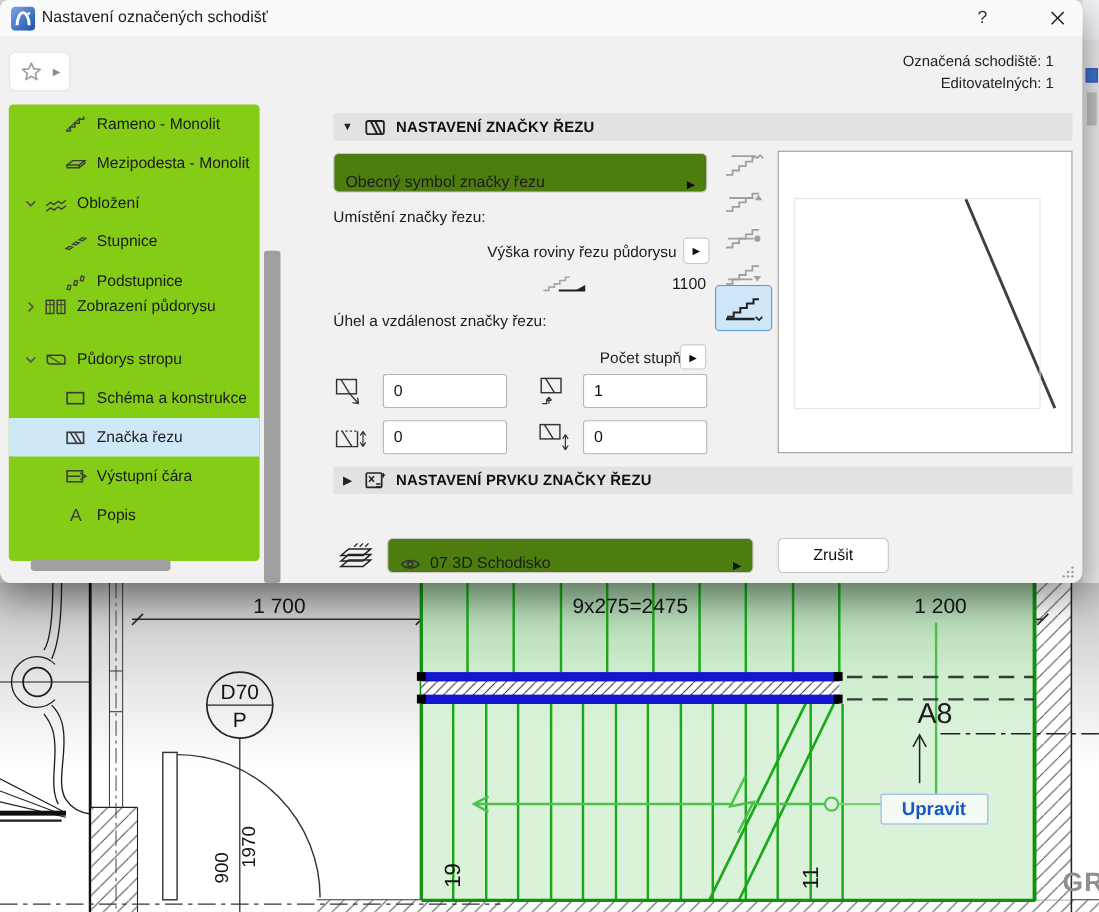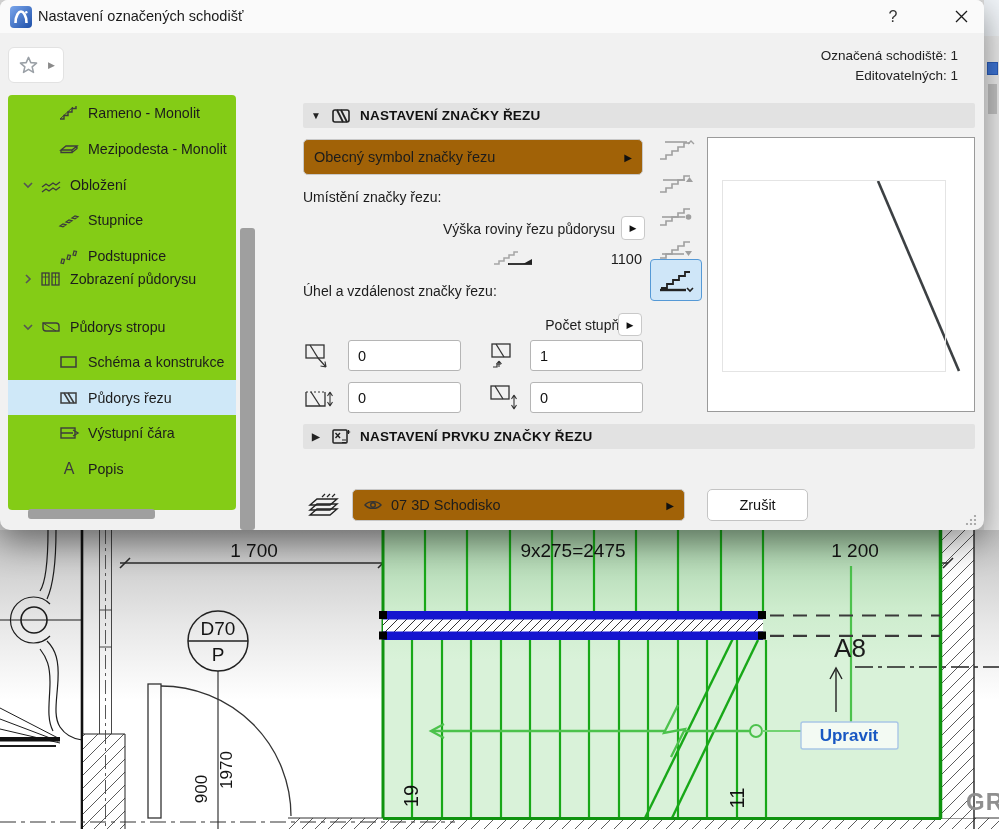--- a/index.html
+++ b/index.html
@@ -31,21 +31,21 @@
 .chev{flex:none;margin-right:4px}
 .ticon{flex:none;margin-right:8px}
 .tlabel{overflow:hidden}
 .vthumb{position:absolute;left:240px;top:228px;width:15px;height:302px;background:#9f9f9f;border-radius:3px}
 .hthumb{position:absolute;left:28px;top:509px;width:127px;height:10px;background:#9f9f9f;border-radius:3px}
 
 .hdr{position:absolute;left:303px;width:672px;height:25px;background:#e2e2e2;border-radius:2px;display:flex;align-items:center;font-weight:bold;font-size:13.5px;letter-spacing:.2px;color:#111}
 .hdr .tri{width:26px;text-align:center;font-size:10px;color:#222;flex:none}
 .hdr svg{margin:0 9px 0 2px;flex:none}
 
-.drop{position:absolute;background:#a16207;border:1px solid #c8c8c8;border-radius:5px;display:flex;align-items:center;font-size:14.5px;padding:0 10px}
+.drop{position:absolute;background:#4d7c0f;border:1px solid #c8c8c8;border-radius:5px;display:flex;align-items:flex-end;font-size:14.5px;padding:0 10px}
 .drop .arr{margin-left:auto;font-size:10px;color:#111}
 .flyout{position:absolute;background:#fff;border:1px solid #c9c9c9;border-radius:4px;display:flex;align-items:center;justify-content:center;font-size:9px;color:#111}
 .lbl{position:absolute;font-size:14px;color:#1c1c1c}
 .field{position:absolute;width:113px;height:31px;background:#fff;border:1px solid #b5b5b5;border-radius:3px;font:14.5px "Liberation Sans",sans-serif;padding:0 9px;color:#111}
 .opt{position:absolute;left:653px;width:46px;height:28px;display:flex;align-items:center;justify-content:center}
 .optsel{position:absolute;left:650px;top:259px;width:52px;height:42px;background:#cfe6f8;border:1px solid #5599d6;border-radius:4px;display:flex;align-items:center;justify-content:center}
 #preview{position:absolute;left:707px;top:137px;width:268px;height:275px;background:#fff;border:1px solid #9a9a9a}
 #preview .faint{position:absolute;left:14px;top:42px;width:224px;height:192px;border:1px solid #e4e4e4}
 .btn{position:absolute;width:101px;height:32px;background:#fff;border:1px solid #c4c4c4;border-radius:5px;font:14.5px "Liberation Sans",sans-serif;color:#111}
 .btn.ok{border:1.5px solid #0a6ebd}
@@ -329,21 +329,21 @@
           <rect x="3" y="6" width="15" height="10" fill="none" stroke="#3c3c3c" stroke-width="1.5"></rect>
         </svg>
       <span class="tlabel">Schéma a konstrukce</span>
     </div>
     <div class="trow sel" style="top:285px">
       <span class="tind2"></span>
       <svg class="ticon" width="22" height="22" viewBox="0 0 22 22">
           <rect x="3" y="6" width="15" height="10" fill="none" stroke="#3c3c3c" stroke-width="1.5"></rect>
           <path d="M6 6 L12 16 M10 6 L16 16" stroke="#3c3c3c" stroke-width="1.5"></path>
         </svg>
-      <span class="tlabel">Půdorys řezu</span>
+      <span class="tlabel">Značka řezu</span>
     </div>
     <div class="trow" style="top:320px">
       <span class="tind2"></span>
       <svg class="ticon" width="22" height="22" viewBox="0 0 22 22">
           <rect x="3" y="6" width="14" height="10" fill="none" stroke="#3c3c3c" stroke-width="1.4"></rect>
           <path d="M3 11 h12 M15 8 l5 3 -5 3" fill="none" stroke="#3c3c3c" stroke-width="1.4"></path>
         </svg>
       <span class="tlabel">Výstupní čára</span>
     </div>
     <div class="trow" style="top:356px">

